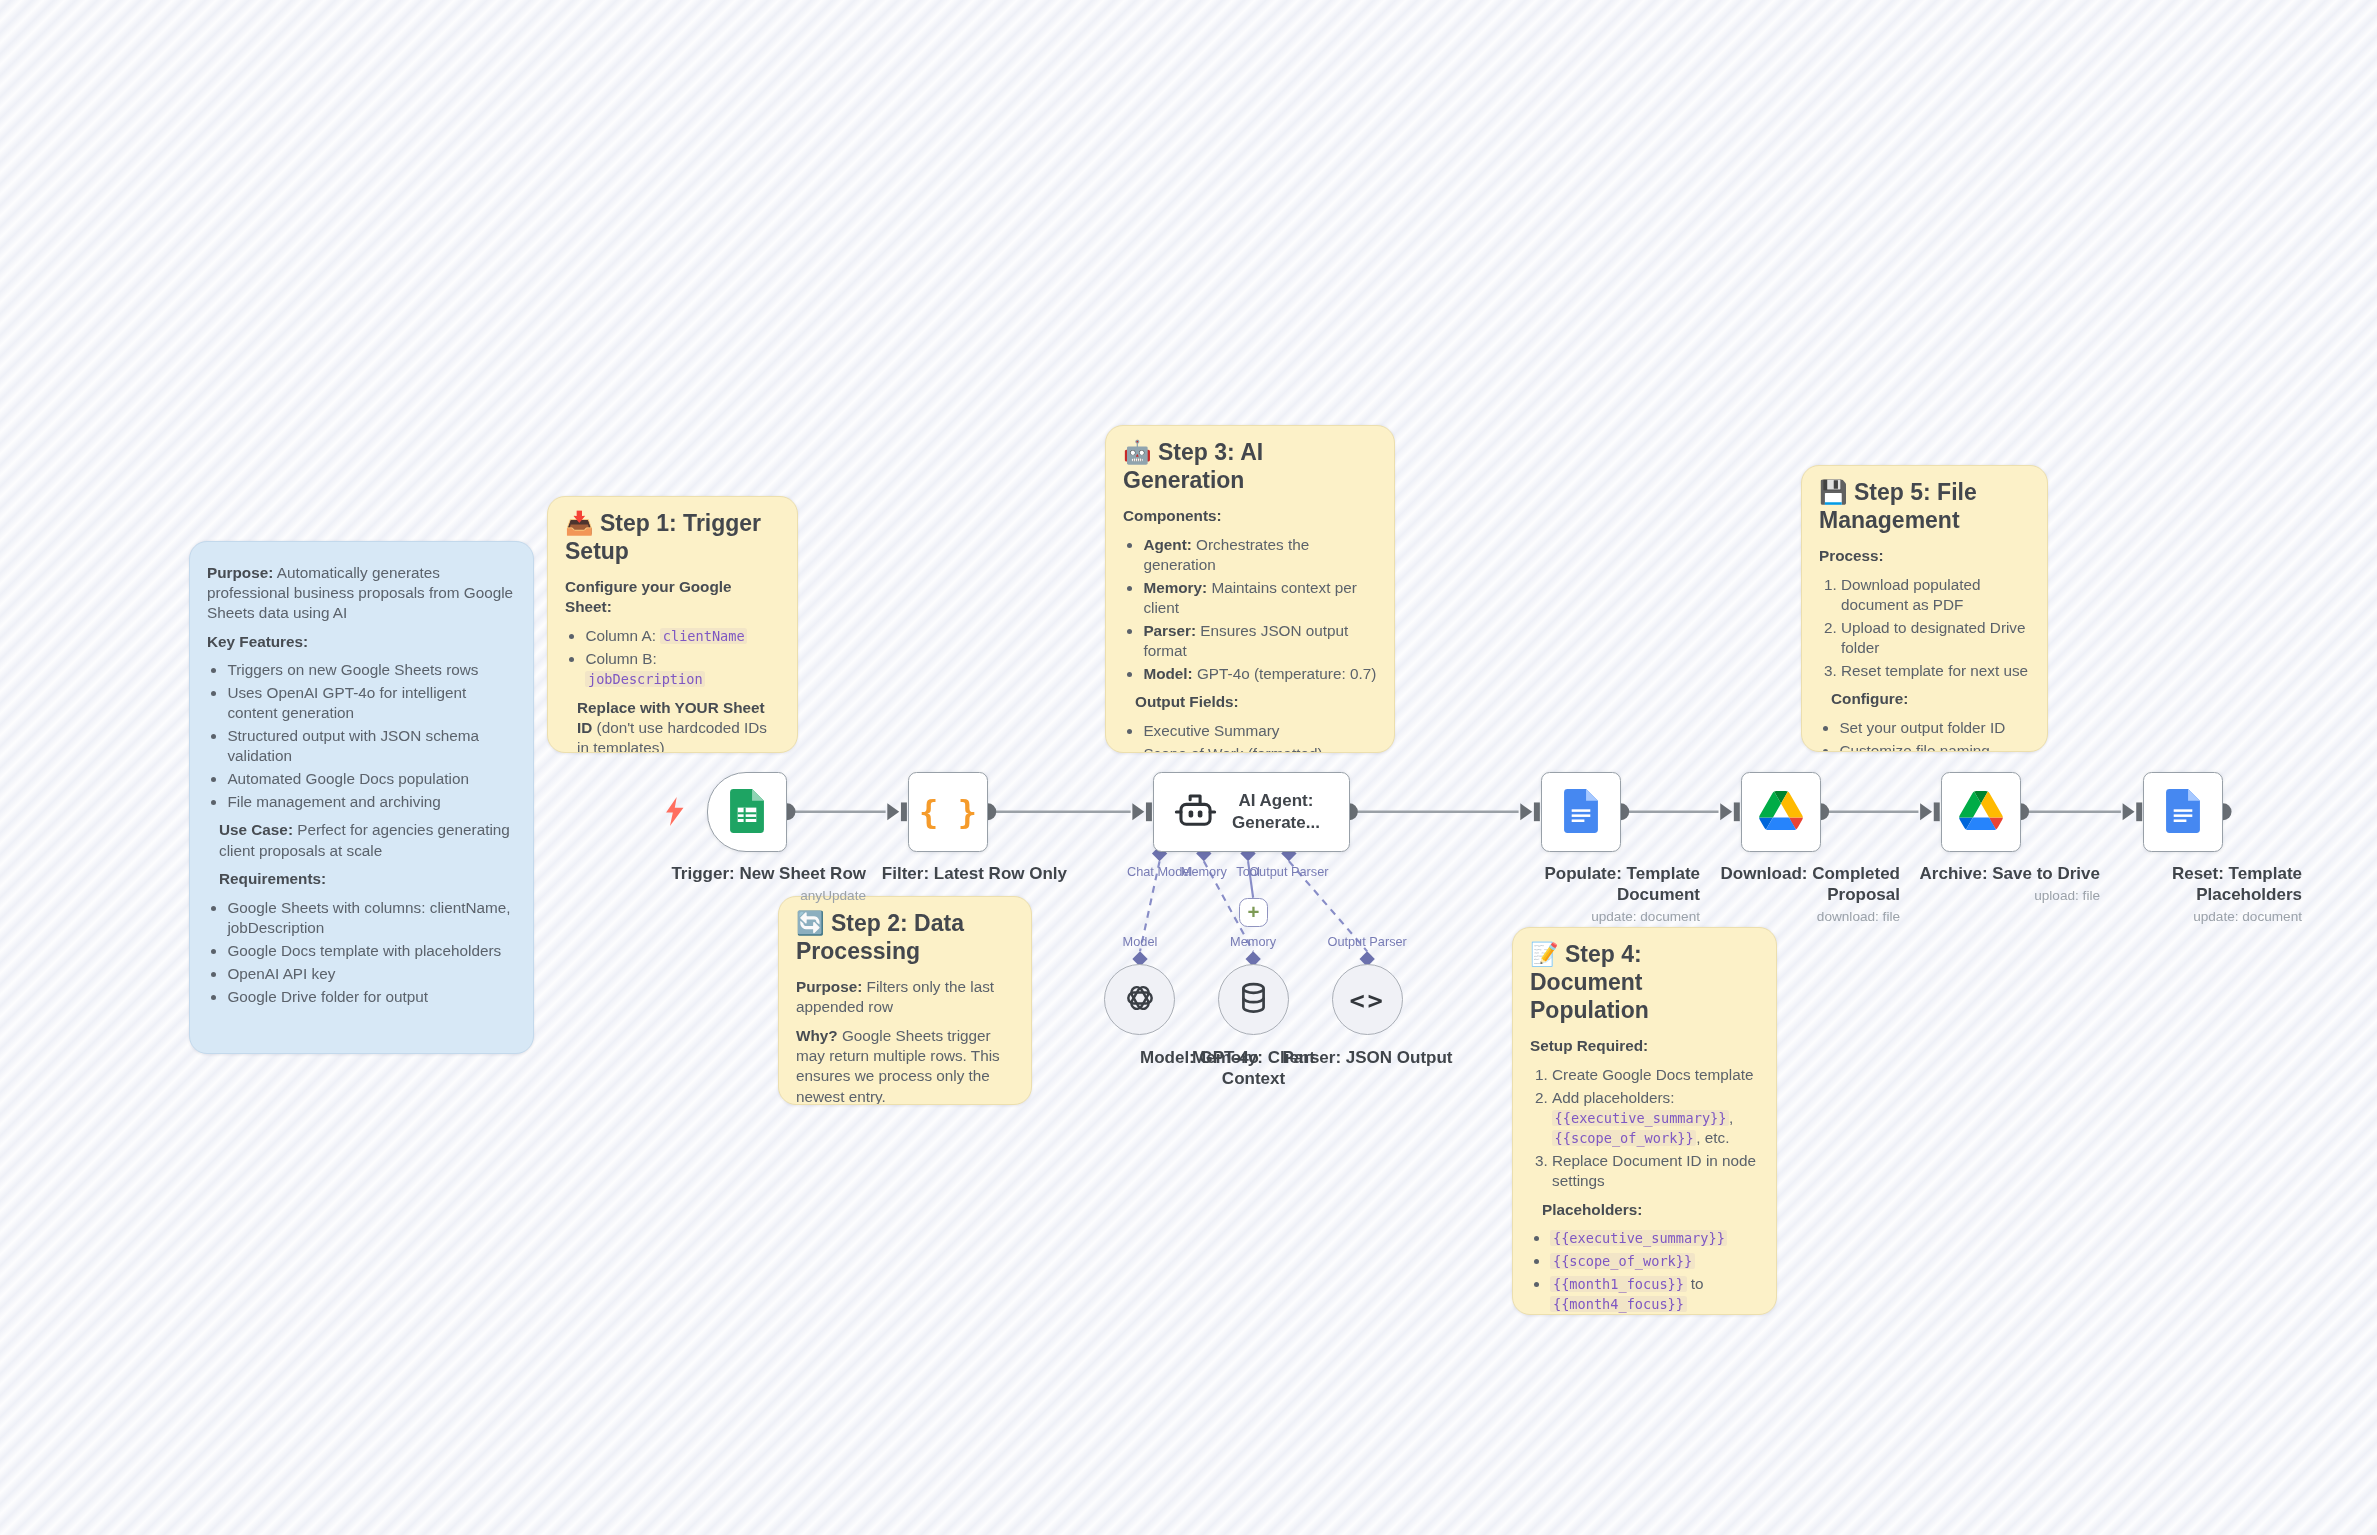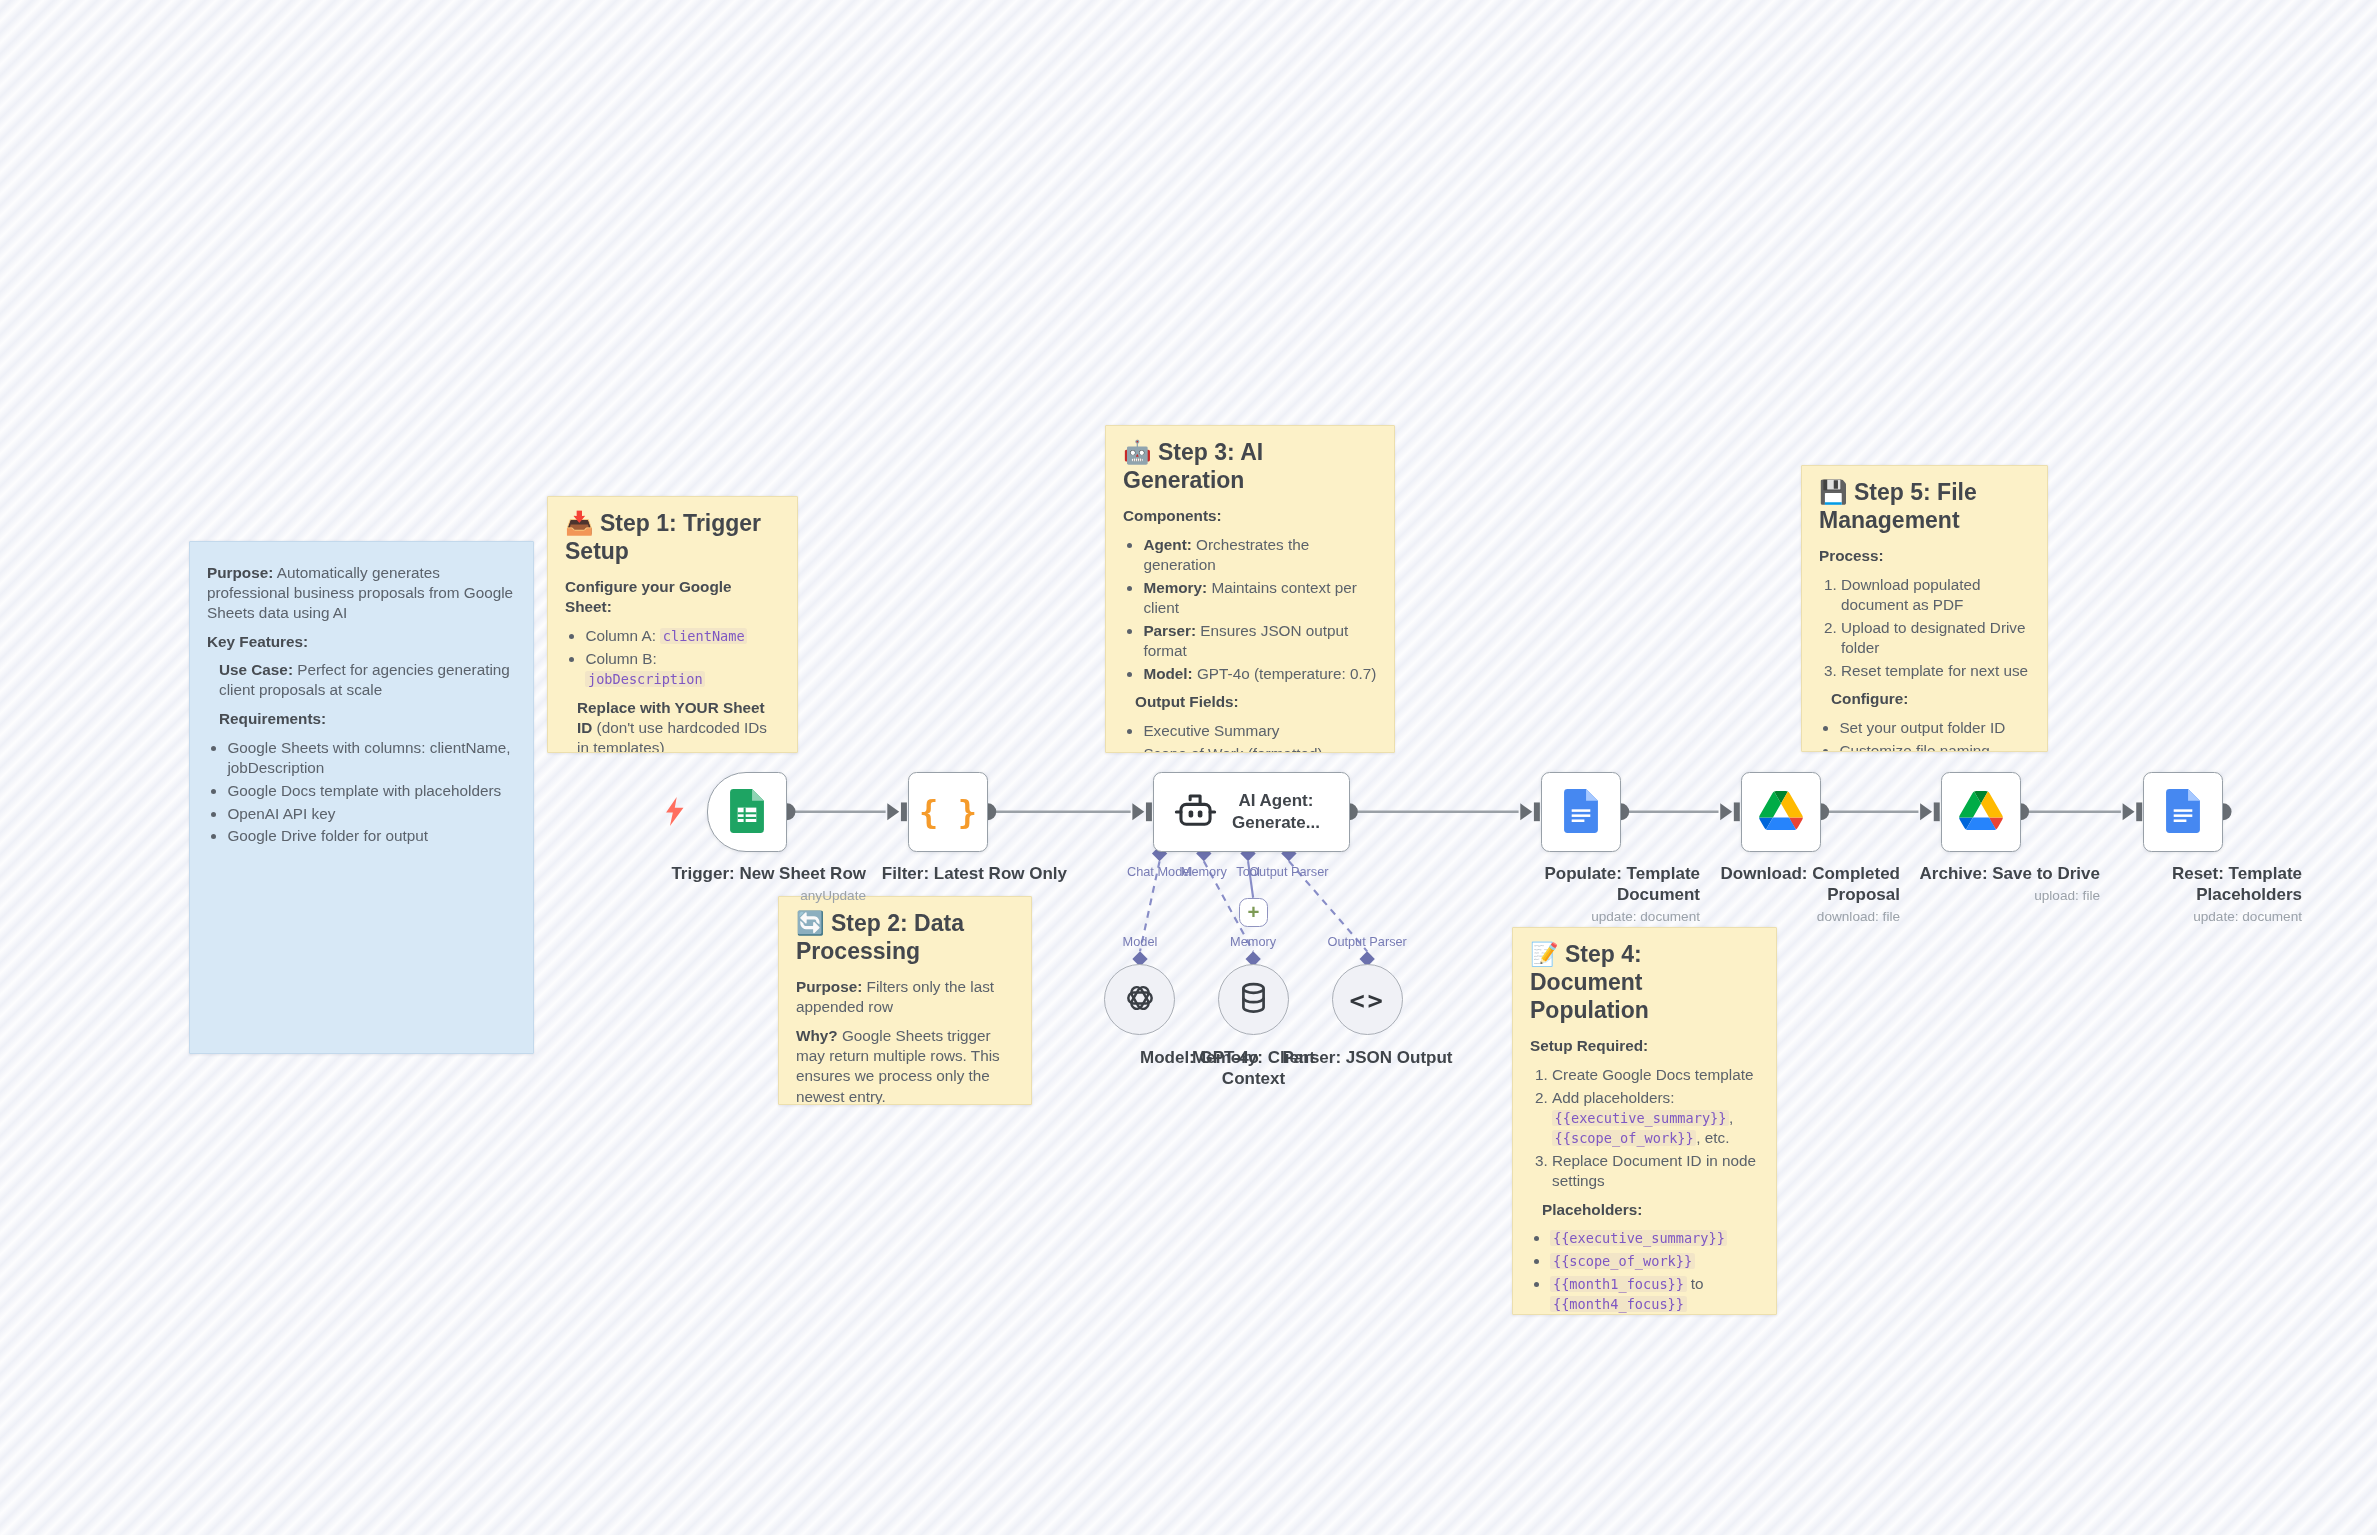--- a/index.html
+++ b/index.html
@@ -2,21 +2,21 @@
 <html style="font-size:13.6px"><head>
 <meta charset="utf-8">
 <style>
   html,body{margin:0;padding:0;}
   body{font-family:"Liberation Sans","DejaVu Sans",sans-serif;}
   #canvas{
     position:relative;width:2377px;height:1536px;overflow:hidden;
     background:repeating-linear-gradient(135deg,#fdfdfe 0px,#eef0f7 7.7px,#fdfdfe 15.3px);
   }
   
-  .note{position:absolute;border-radius:1px;padding:12px 17px;box-sizing:border-box;
+  .note{position:absolute;border-radius:18px;padding:12px 17px;box-sizing:border-box;
     overflow:hidden;box-shadow:0 0.9px 2.6px rgba(60,60,90,.10);}
   .note.yellow{background:#fcf1c8;border:0.9px solid #ecdfae;}
   .note.blue{background:#d7e8f6;border:0.9px solid #c3d9ec;}
   .note h2{margin:0 0 12px 0;font-size:23px;line-height:1.22;color:#43474d;font-weight:700;}
   .note p{margin:8.5px 0;font-size:15.3px;line-height:1.32;color:#5b626b;}
   .note b{color:#474c52;}
   .note ul{margin:5.1px 0;padding-left:20.4px;}
   .note ol{margin:5.1px 0;padding-left:22px;}
   .note li{font-size:15.3px;line-height:1.32;color:#5b626b;margin:2.6px 0;}
   .note .ind{margin-left:12px;}
@@ -121,20 +121,27 @@
       <text x="1473" y="1112">Memory</text>
       <text x="1607" y="1112">Output Parser</text>
     </g>
   </svg>
 
   <div class="layer">
 
   <div class="note blue" style="left:189px;top:541px;width:345px;height:513px;">
     <p><b>Purpose:</b><span> Automatically generates professional business proposals from Google Sheets data using AI</span></p>
     <p><b>Key Features:</b></p>
+    <ul>
+      <li>Triggers on new Google Sheets rows</li>
+      <li>Uses OpenAI GPT-4o for intelligent content generation</li>
+      <li>Structured output with JSON schema validation</li>
+      <li>Automated Google Docs population</li>
+      <li>File management and archiving</li>
+    </ul>
     <p class="ind"><b>Use Case:</b><span> Perfect for agencies generating client proposals at scale</span></p>
     <p class="ind"><b>Requirements:</b></p>
     <ul>
       <li>Google Sheets with columns: clientName, jobDescription</li>
       <li>Google Docs template with placeholders</li>
       <li>OpenAI API key</li>
       <li>Google Drive folder for output</li>
     </ul>
 
   </div>

